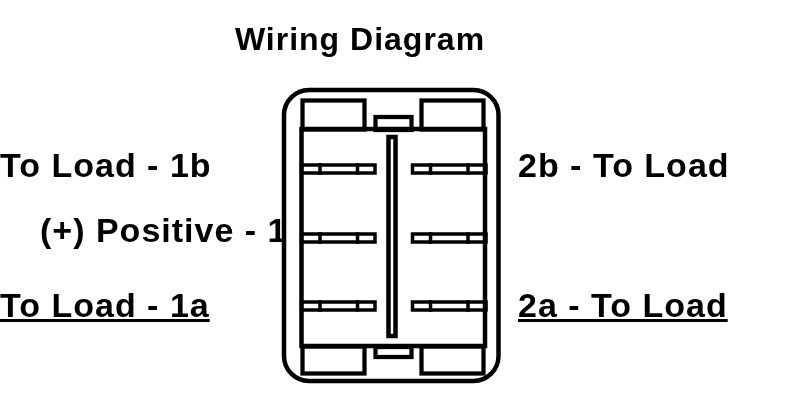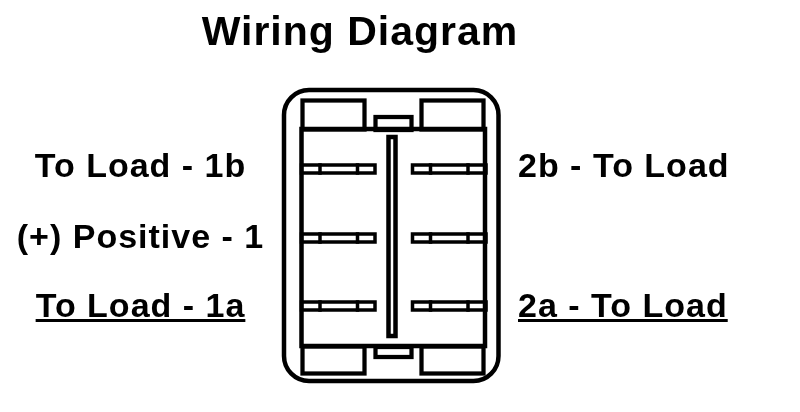--- a/index.html
+++ b/index.html
@@ -6,44 +6,44 @@
   #page {
     position: relative;
     width: 800px;
     height: 412px;
     background: #ffffff;
     font-family: "Liberation Sans", sans-serif;
     overflow: hidden;
   }
   .title {
     position: absolute;
-    top: 4px;
+    top: 12px;
     left: 0;
     width: 720px;
     text-align: center;
-    font-size: 41px;
+    font-size: 32px;
     font-weight: bold;
     letter-spacing: 1px;
     color: #000000;
     line-height: 54px;
     white-space: nowrap;
   }
   .label {
     position: absolute;
     font-size: 34px;
     font-weight: bold;
     letter-spacing: 1px;
     line-height: 40px;
     color: #000000;
     white-space: nowrap;
   }
-  .label-left  { left: 0; width: 281px; text-align: center; }
+  .label-left  { left: 0; width: 281px; text-align: left; }
   .label-right { left: 518px; text-align: right; }
   .row-1 { top: 145px; }
-  .row-2 { top: 216px; }
+  .row-2 { top: 210px; margin-left: 40px; }
   .row-3 { top: 285px; text-decoration: underline; }
   #switch-svg { position: absolute; left: 0; top: 0; }
   .outline { fill: none; stroke: #000000; }
 </style>
 </head>
 <body>
 
 <div id="page">
 
   <div class="title">Wiring Diagram</div>

